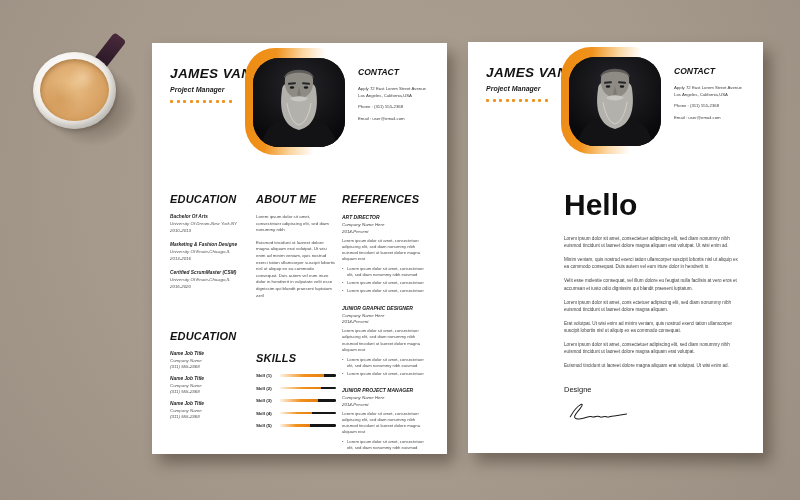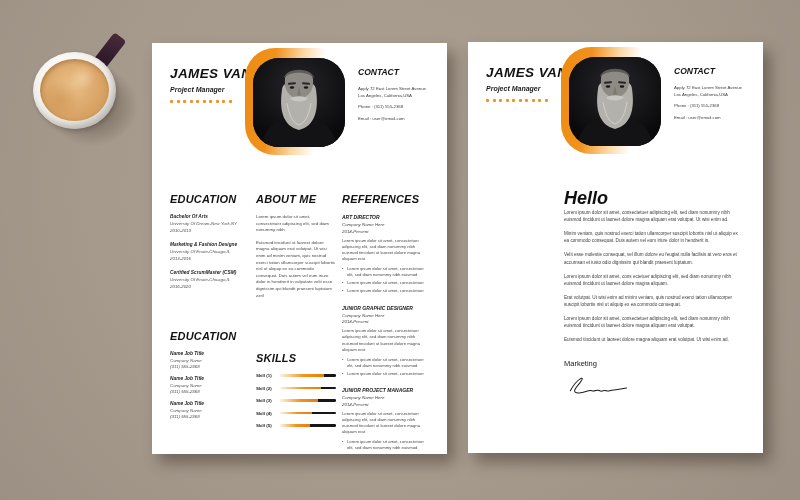--- a/index.html
+++ b/index.html
@@ -80,21 +80,21 @@
   .exp-role { font-size:5px; font-weight:bold; font-style:italic; color:#181818; }
   .exp-co   { font-size:4.4px; font-style:italic; color:#444; margin-top:2px; }
   .exp-date { font-size:4.4px; font-style:italic; color:#444; margin-top:1.5px; }
   .exp-sum  { font-size:4.2px; line-height:1.5; color:#4a4a4a; margin-top:4px; }
   .exp-ul   { list-style:none; margin-top:3.5px; }
   .exp-ul li { font-size:4.2px; line-height:1.45; color:#4a4a4a; padding-left:5px; position:relative; margin-bottom:2px; }
   .exp-ul li::before { content:"•"; position:absolute; left:0; top:0; color:#333; }
 
   
   .letter { position:absolute; left:96px; top:146px; width:180px; }
-  .hello { font-size:18px; font-weight:bold; font-style:italic; color:#0f0f0f; }
+  .hello { font-size:30px; font-weight:bold; color:#0f0f0f; margin-bottom:13px; }
   .letter p.lp { font-size:4.6px; line-height:1.55; color:#404040; margin-bottom:7px; }
   .closing { font-size:7.5px; color:#1a1a1a; margin-top:16px; }
   .signature { margin-top:4px; }
 </style>
 </head>
 <body>
 
 <div class="scene">
 
   <div class="cup">
@@ -317,19 +317,19 @@
 
     <div class="letter">
       <div class="hello">Hello</div>
       <p class="lp">Lorem ipsum dolor sit amet, consectetuer adipiscing elit, sed diam nonummy nibh euismod tincidunt ut laoreet dolore magna aliquam erat volutpat. Ut wisi enim ad.</p>
       <p class="lp">Minim veniam, quis nostrud exerci tation ullamcorper suscipit lobortis nisl ut aliquip ex ea commodo consequat. Duis autem vel eum iriure dolor in hendrerit in.</p>
       <p class="lp">Velit esse molestie consequat, vel illum dolore eu feugiat nulla facilisis at vero eros et accumsan et iusto odio dignissim qui blandit praesent luptatum.</p>
       <p class="lp">Lorem ipsum dolor sit amet, cons ectetuer adipiscing elit, sed diam nonummy nibh euismod tincidunt ut laoreet dolore magna aliquam.</p>
       <p class="lp">Erat volutpat. Ut wisi enim ad minim veniam, quis nostrud exerci tation ullamcorper suscipit lobortis nisl ut aliquip ex ea commodo consequat.</p>
       <p class="lp">Lorem ipsum dolor sit amet, consectetuer adipiscing elit, sed diam nonummy nibh euismod tincidunt ut laoreet dolore magna aliquam erat volutpat.</p>
       <p class="lp">Euismod tincidunt ut laoreet dolore magna aliquam erat volutpat. Ut wisi enim ad.</p>
-      <div class="closing">Marketing</div>
+      <div class="closing">Designe</div>
       <svg class="signature" width="66" height="26" viewBox="0 0 90 36">
         <path d="M8,26 C18,8 30,4 22,14 C16,22 9,28 19,29 C27,30 33,24 38,26 C42,28 45,23 49,26 C52,28 55,24 58,26 C61,28 65,24 69,25 L86,22" fill="none" stroke="#1c1c1c" stroke-width="1.4" stroke-linecap="round"></path>
       </svg>
     </div>
   </div>
 </div>
 
 </body></html>

